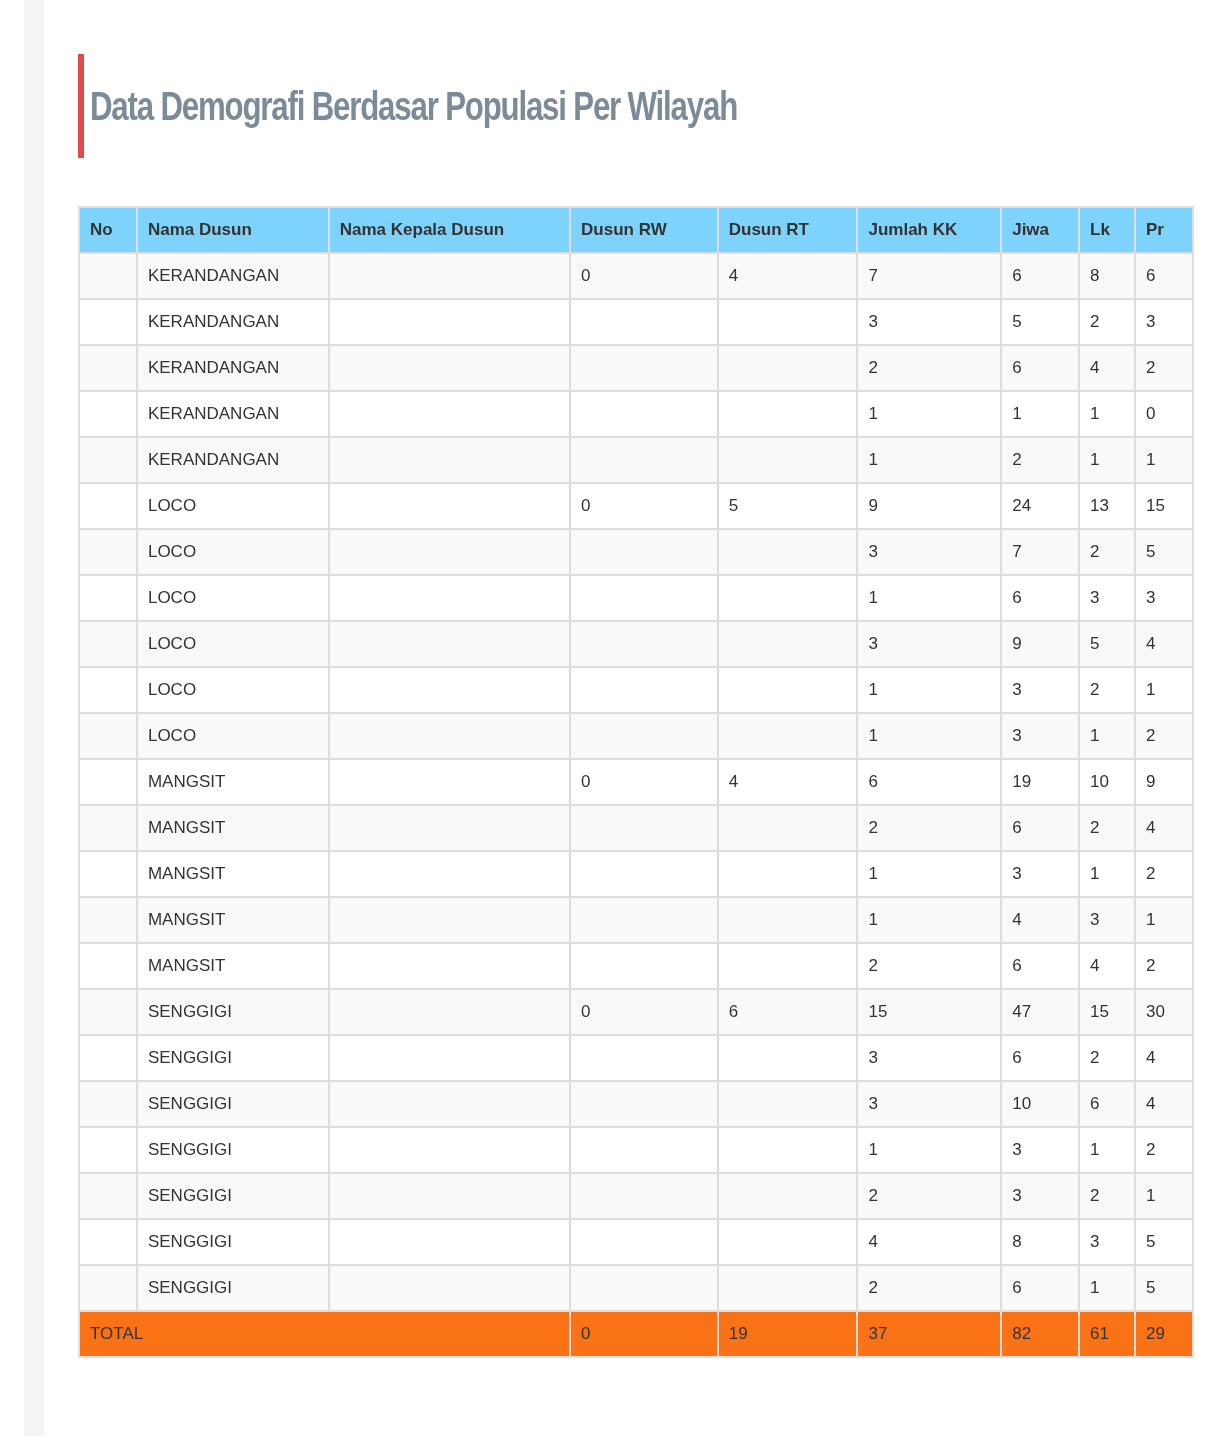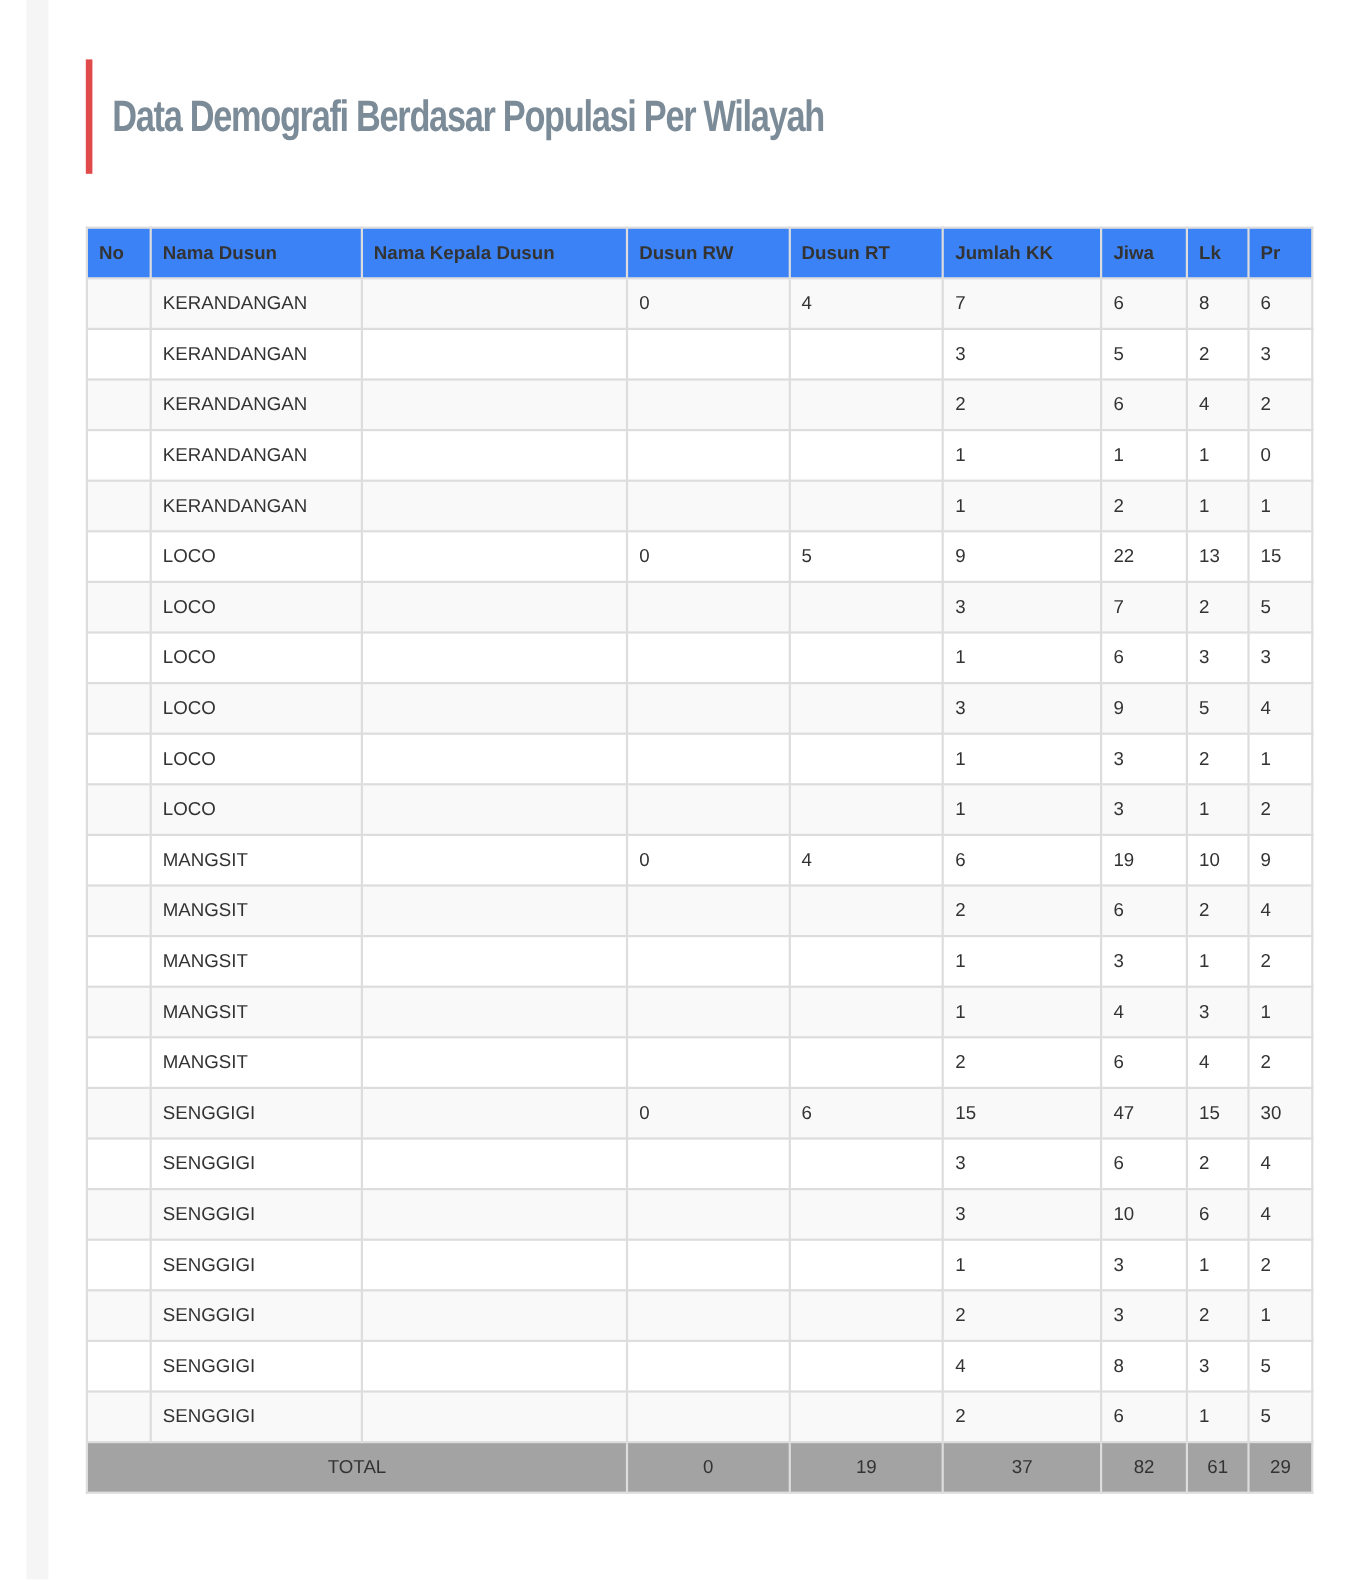--- a/index.html
+++ b/index.html
@@ -1,31 +1,31 @@
 <!DOCTYPE html>
 <html><head>
 <meta charset="utf-8">
 <style>
   html, body { margin:0; padding:0; background:#ffffff; }
   body { width:1228px; height:1436px; position:relative; overflow:hidden;
          font-family:"Liberation Sans", sans-serif; color:#333333; }
   .side-strip { position:absolute; left:24px; top:0; width:20px; height:1436px; background:#f5f5f5; }
   .content { position:absolute; left:78px; top:0; width:1116px; }
   .title-wrap { position:absolute; left:0; top:54px; height:104px; border-left:6px solid #e04a4a;
-                display:flex; align-items:center; padding-left:18px; }
+                display:flex; align-items:center; padding-left:6px; }
   .title { font-family:"Liberation Sans", sans-serif; font-weight:bold; font-size:40px;
            color:#7c8b98; letter-spacing:-1.5px; transform:scaleX(0.78); transform-origin:left center;
            white-space:nowrap; margin:0; }
   table { position:absolute; left:0; top:206px; border-collapse:collapse; width:1116px;
           font-size:17px; }
   th, td { border:2px solid #dddddd; padding:0 10px; height:44px; text-align:left; vertical-align:middle; }
-  th { font-weight:bold; color:#333; background:#3b82f6; height:44px;margin-top:48px; }
+  th { font-weight:bold; color:#333; background:#7dd3fc; height:44px;margin-top:48px; }
   tbody tr.odd td { background:#f9f9f9; }
   tbody tr.even td { background:#ffffff; }
-  tr.total td { background:#a3a3a3;text-align:center; }
+  tr.total td { background:#f97316; }
 </style>
 </head>
 <body>
 
 <div class="side-strip"></div>
 
 <div class="content">
   <div class="title-wrap">
     <h1 class="title">Data Demografi Berdasar Populasi Per Wilayah</h1>
   </div>
@@ -111,21 +111,21 @@
           <td>1</td>
           <td>1</td>
         </tr>
         <tr class="even">
           <td></td>
           <td>LOCO</td>
           <td></td>
           <td>0</td>
           <td>5</td>
           <td>9</td>
-          <td>22</td>
+          <td>24</td>
           <td>13</td>
           <td>15</td>
         </tr>
         <tr class="odd">
           <td></td>
           <td>LOCO</td>
           <td></td>
           <td></td>
           <td></td>
           <td>3</td>

